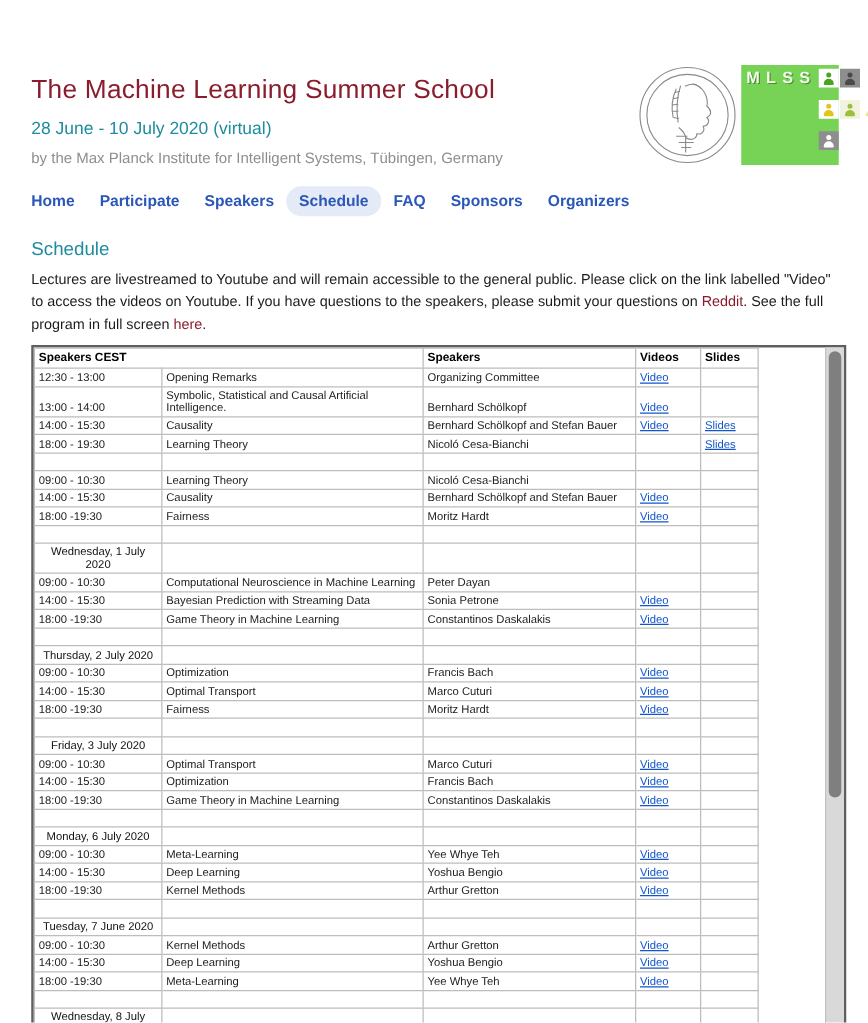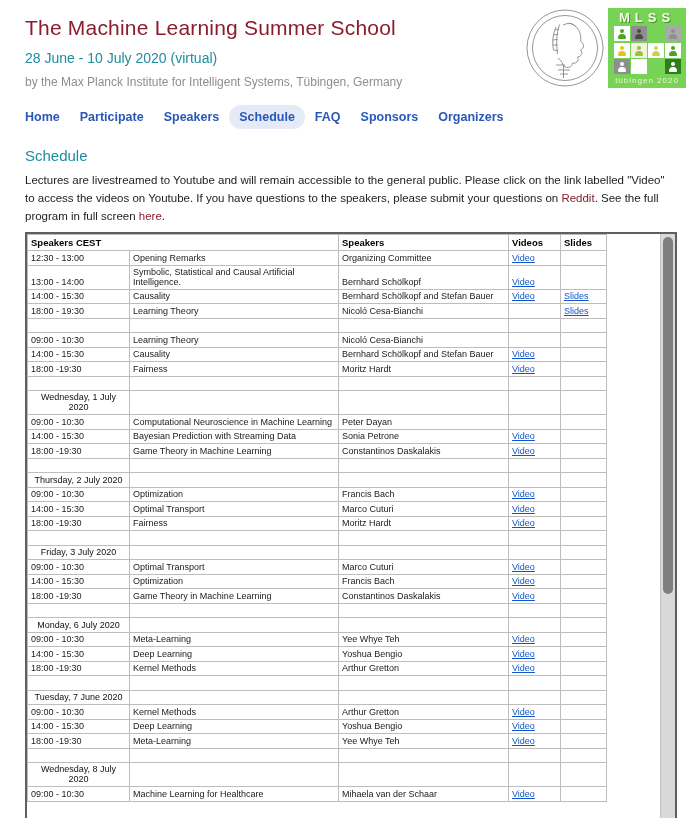--- a/index.html
+++ b/index.html
@@ -4,27 +4,27 @@
 <style>
   * { box-sizing: border-box; }
   html,body { margin:0; padding:0; background:#ffffff; }
   body {
     width:694px; height:818px; overflow:hidden;
     font-family:"Liberation Sans", sans-serif; color:#202124;
   }
   .page { padding:14px 0 0 25px; position:relative; }
 
   
-  .site-header { display:flex; justify-content:space-between; align-items:flex-start; padding-right:8px; }
+  .site-header { display:flex; justify-content:space-between; align-items:flex-start; padding-right:23px;margin-top:44px; }
   h1.title { margin:2px 0 0 0; font-size:21px; font-weight:normal; color:#8b1c2e; letter-spacing:.2px; }
   .dates { margin-top:10px; font-size:14px; color:#1e8c9e; }
   .institute { margin-top:9px; font-size:12px; color:#8e8e8e; }
   .logos { display:flex; gap:3px; margin-top:-6px; }
   .mpi-logo { width:80px; height:80px; }
-  .mlss-logo { width:78px; height:80px; background:#76d356; padding:2px 4px; display:flex; flex-direction:column; }
+  .mlss-logo { width:78px; height:80px; background:#76d356; padding:2px 4px; display:flex; flex-direction:row; }
   .mlss-letters { color:#f4fcee; font-weight:bold; font-size:13px; letter-spacing:5px; text-align:center;
                   text-shadow:1px 1px 0 #4a8f2c; line-height:15px; }
   .tiles { flex:1; display:grid; grid-template-columns:repeat(4,1fr); grid-template-rows:repeat(3,1fr); gap:1px; padding:1px 2px; }
   .tile { width:16px; height:15px; display:flex; align-items:flex-end; justify-content:center; }
   .person { position:relative; display:block; width:8px; height:5px; border-radius:4px 4px 1px 1px; margin-bottom:2px; }
   .person::before { content:""; position:absolute; left:2px; top:-5px; width:4px; height:4px; border-radius:50%; background:inherit; }
   .mlss-caption { font-size:8px; color:#f0f4cf; text-align:center; letter-spacing:1px; line-height:10px; }
 
   
   nav.main-nav { display:flex; margin:16px 0 0 -10px; align-items:center; }

